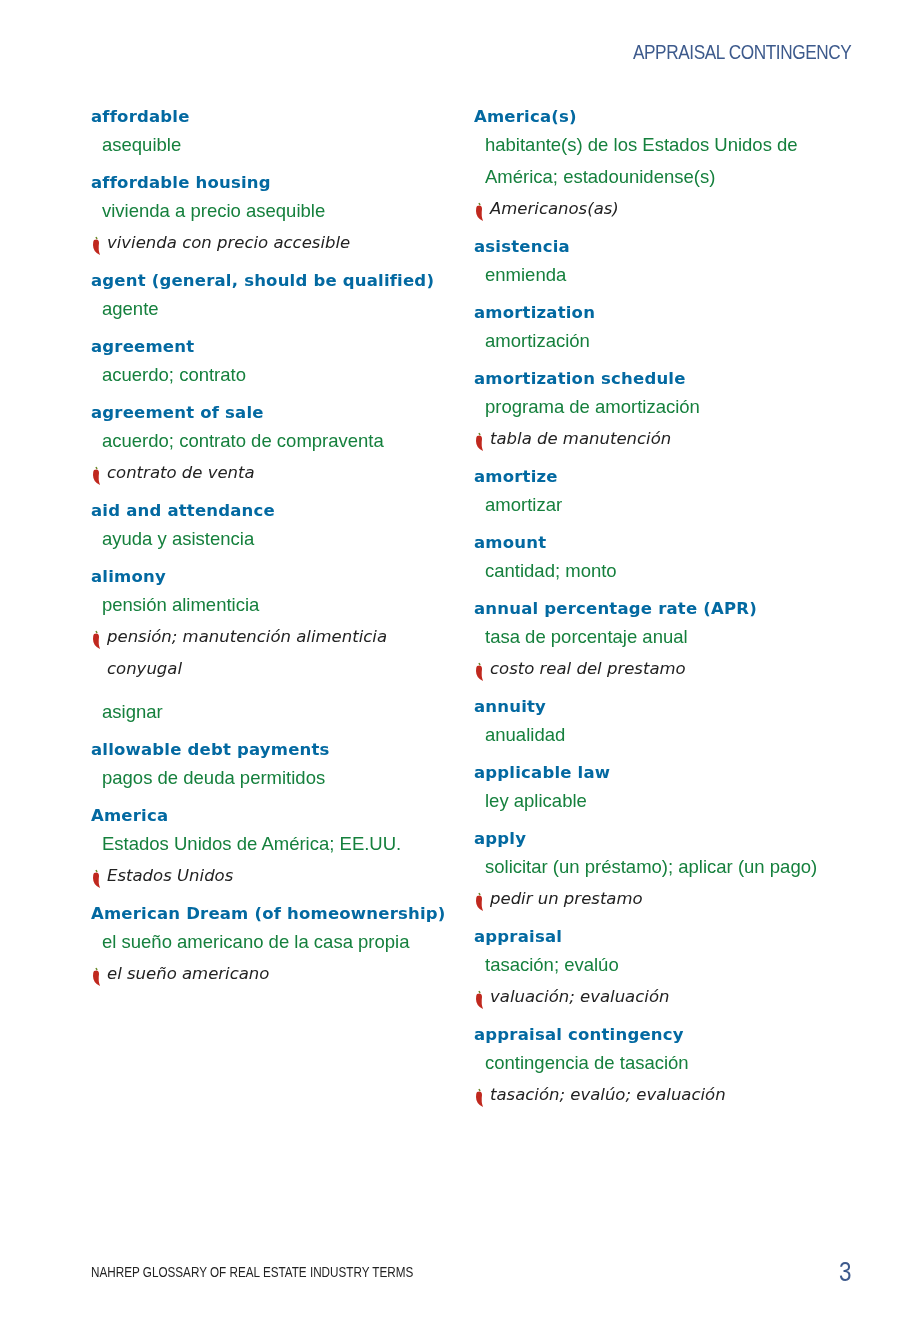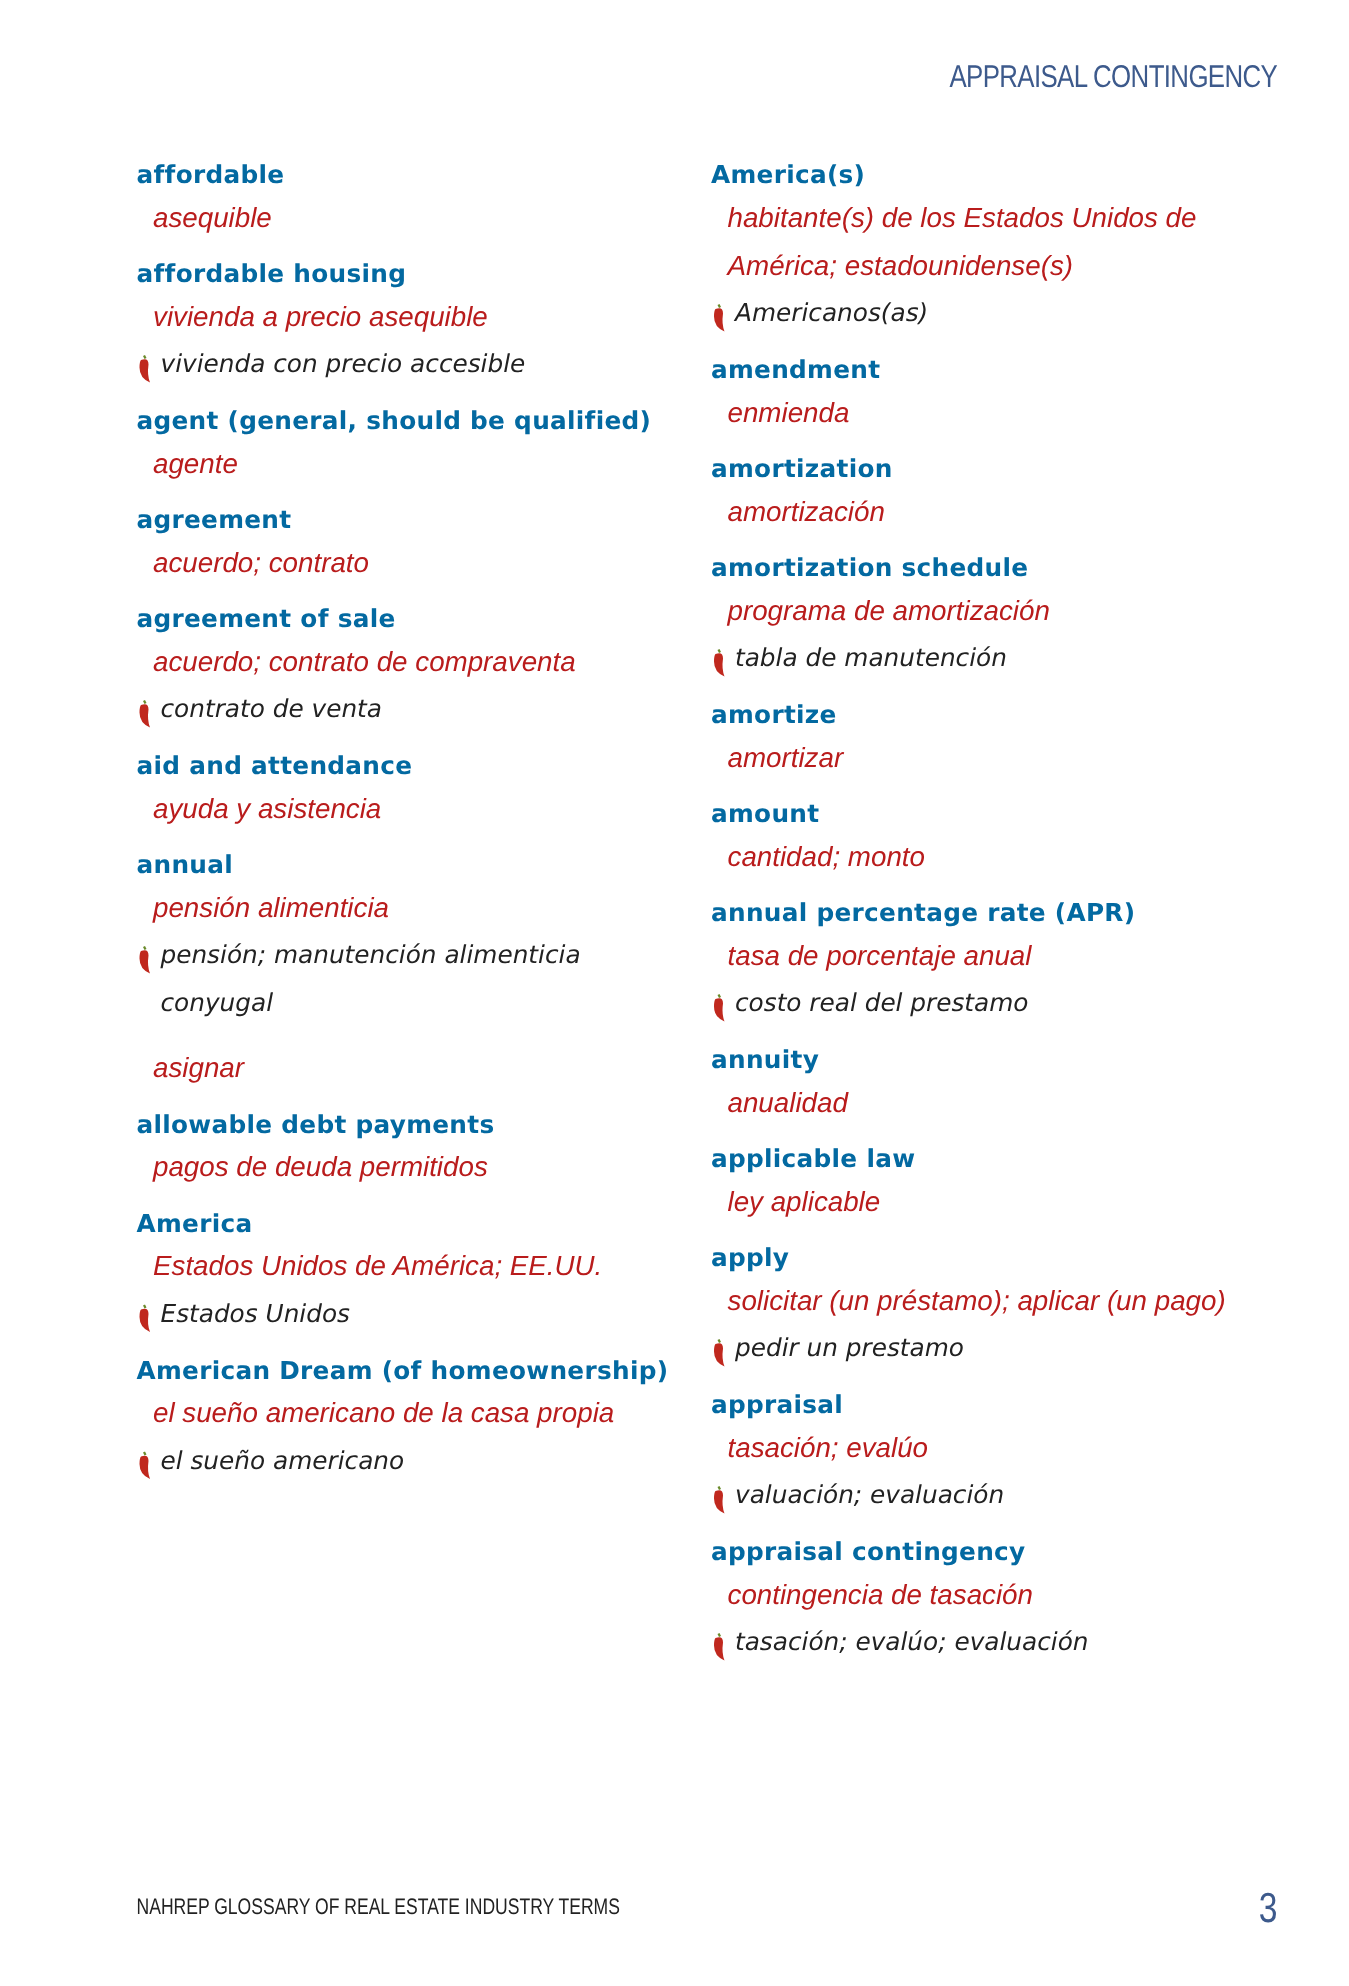--- a/index.html
+++ b/index.html
@@ -11,22 +11,22 @@
   }
   .col { position: absolute; top: 106px; width: 380px; }
   .col.left { left: 91px; }
   .col.right { left: 474px; }
   .entry { margin-bottom: 11px; }
   .term {
     font-family: "DejaVu Sans", sans-serif; font-weight: bold; font-size: 16.5px;
     color: #0369a1; line-height: 22px; letter-spacing: 0.2px;
   }
   .trans {
-    font-family: "Liberation Sans", sans-serif; font-size: 18.5px; color: #b91c1c;
-    padding-left: 11px; line-height: 32px; margin-top: 1px; font-style: italic;
+    font-family: "Liberation Sans", sans-serif; font-size: 18.5px; color: #15803d;
+    padding-left: 11px; line-height: 32px; margin-top: 1px;
   }
   .colloq {
     font-family: "DejaVu Sans", sans-serif; font-style: italic; font-size: 16.5px; color: #222222;
     line-height: 32px; position: relative; padding-left: 16px;
   }
   .colloq .cont { display: block; }
   .pepper {
     position: absolute; left: 0; top: 9px; width: 10px; height: 20px;
   }
   .footer-left {
@@ -78,21 +78,21 @@
           <path d="M3 4 Q8 2 8 7 Q7 14 9 19 Q2 16 2 9 Q2 5 3 4 Z" fill="#c0281e"></path>
         </svg>
       <span>contrato de venta</span>
     </div>
   </div>
   <div class="entry">
     <div class="term">aid and attendance</div>
     <div class="trans">ayuda y asistencia</div>
   </div>
   <div class="entry">
-    <div class="term">annual</div>
+    <div class="term">alimony</div>
     <div class="trans">pensión alimenticia</div>
     <div class="colloq">
       <svg class="pepper" viewBox="0 0 10 20">
           <path d="M5 1 L6 3" stroke="#6a8a2a" stroke-width="1.5"></path>
           <path d="M3 4 Q8 2 8 7 Q7 14 9 19 Q2 16 2 9 Q2 5 3 4 Z" fill="#c0281e"></path>
         </svg>
       <span>pensión; manutención alimenticia</span>
       <span class="cont">conyugal</span>
     </div>
   </div>
@@ -134,21 +134,21 @@
     <div class="trans" style="margin-top:0">América; estadounidense(s)</div>
     <div class="colloq">
       <svg class="pepper" viewBox="0 0 10 20">
           <path d="M5 1 L6 3" stroke="#6a8a2a" stroke-width="1.5"></path>
           <path d="M3 4 Q8 2 8 7 Q7 14 9 19 Q2 16 2 9 Q2 5 3 4 Z" fill="#c0281e"></path>
         </svg>
       <span>Americanos(as)</span>
     </div>
   </div>
   <div class="entry">
-    <div class="term">amendment</div>
+    <div class="term">asistencia</div>
     <div class="trans">enmienda</div>
   </div>
   <div class="entry">
     <div class="term">amortization</div>
     <div class="trans">amortización</div>
   </div>
   <div class="entry">
     <div class="term">amortization schedule</div>
     <div class="trans">programa de amortización</div>
     <div class="colloq">

